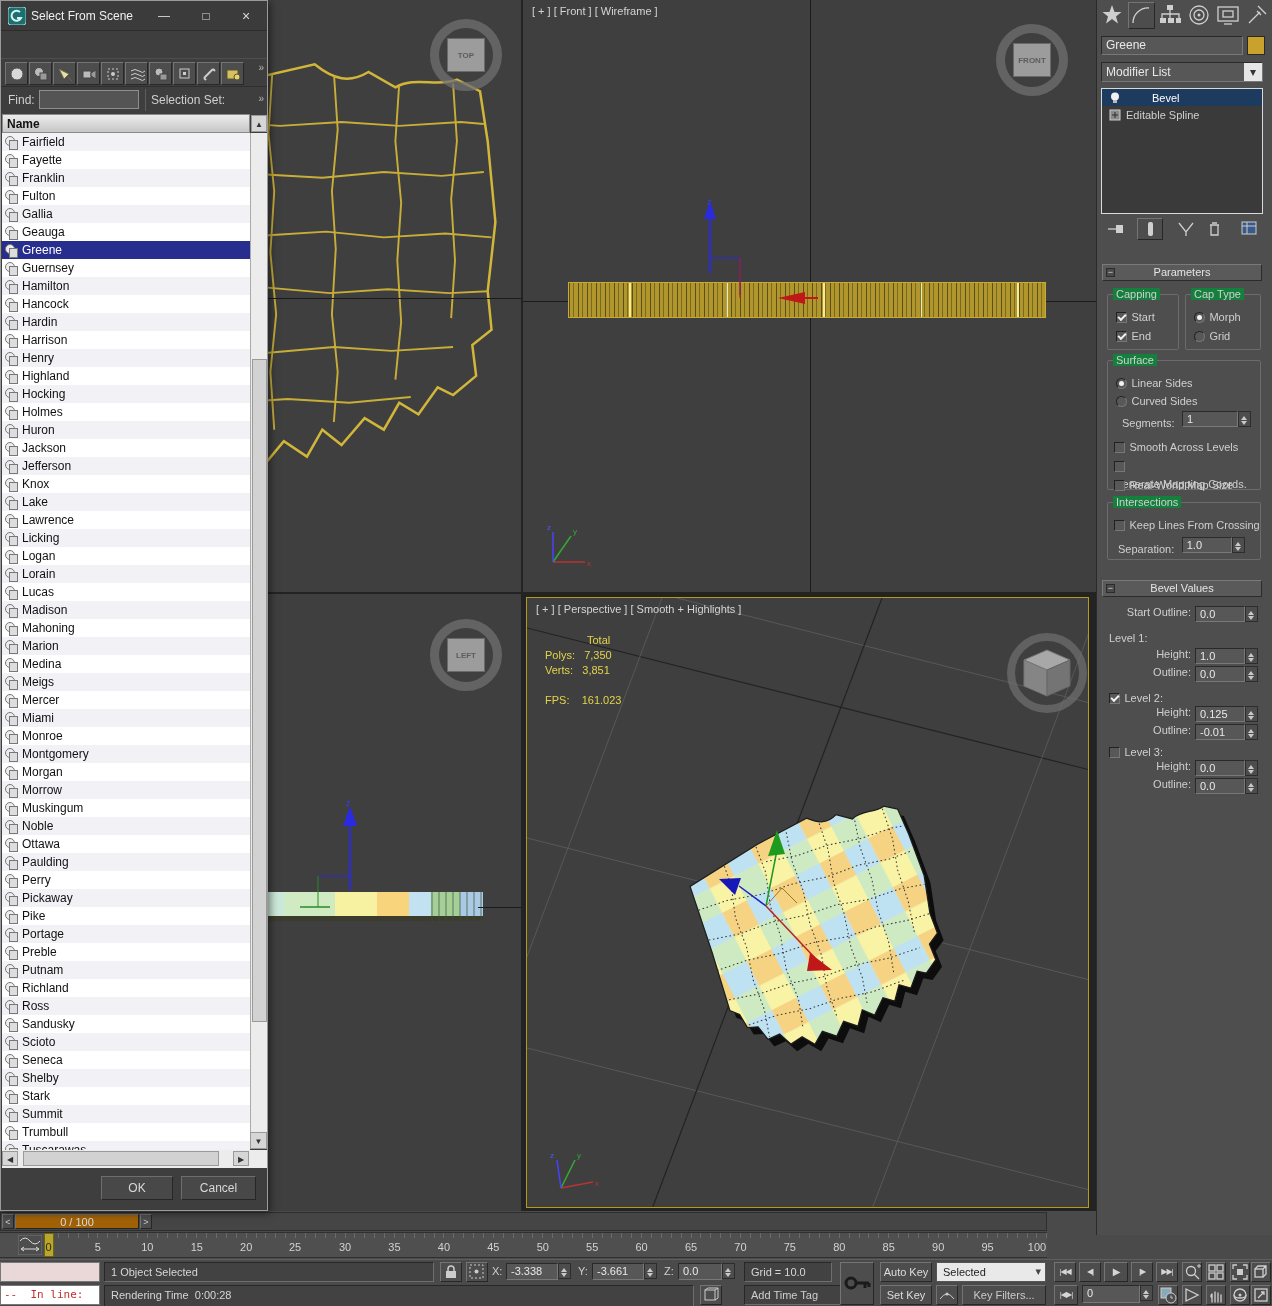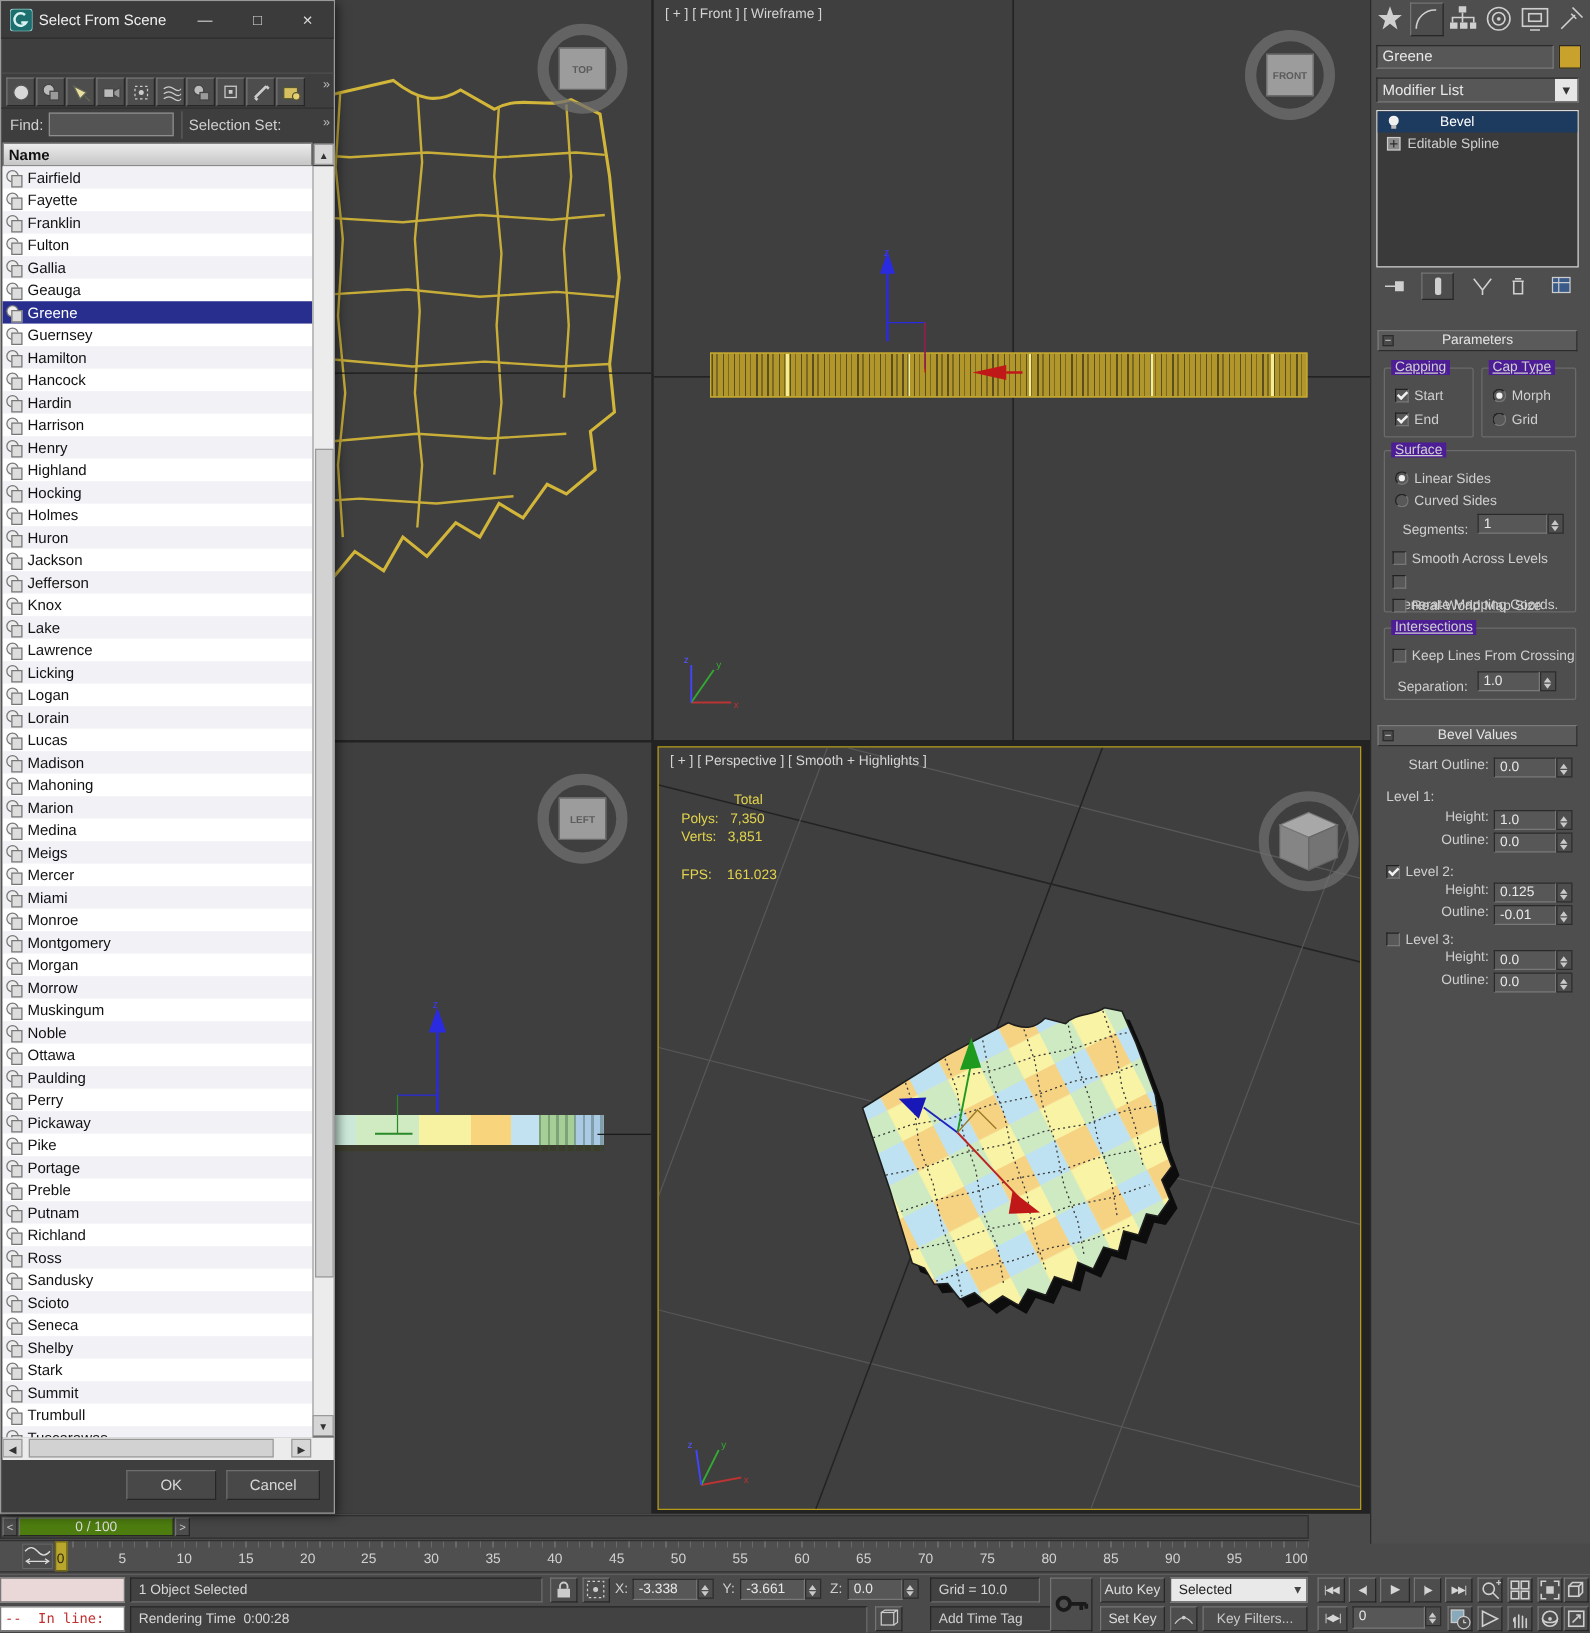--- a/index.html
+++ b/index.html
@@ -11,21 +11,21 @@
   .lbl { font-size:11px; color:#cfcfcf; white-space:nowrap; }
   .spin { display:inline-block; width:13px; height:16px; background:#4d4d4d; border:1px solid #2d2d2d; vertical-align:top; }
   .spin i { display:block; height:7px; position:relative; }
   .spin i.up::after { content:""; position:absolute; left:2px; top:1px; border:3px solid transparent; border-bottom:4px solid #c9c9c9; }
   .spin i.dn::after { content:""; position:absolute; left:2px; top:2px; border:3px solid transparent; border-top:4px solid #c9c9c9; }
   .cb { position:relative; display:inline-block; width:11px; height:11px; background:#585858; border:1px solid; border-color:#222 #777 #777 #222; vertical-align:-2px; }
   .cb.checked::after { content:""; position:absolute; left:1px; top:1px; width:6px; height:3px; border-left:2px solid #f2f2f2; border-bottom:2px solid #f2f2f2; transform:rotate(-45deg); }
   .radio { position:relative; display:inline-block; width:11px; height:11px; border-radius:50%; background:#585858; border:1px solid; border-color:#222 #777 #777 #222; vertical-align:-2px; }
   .radio.on::after { content:""; position:absolute; left:2px; top:2px; width:5px; height:5px; border-radius:50%; background:#f2f2f2; }
   .group { position:absolute; border:1px solid #6b6b6b; border-radius:2px; }
-  .group > .gtitle { position:absolute; top:-7px; left:5px; background:#4c1d95; padding:0 3px; font-size:11px; color:#cfcfcf;text-decoration:underline; }
+  .group > .gtitle { position:absolute; top:-7px; left:5px; background:#15803d; padding:0 3px; font-size:11px; color:#cfcfcf; }
   .rollhead { position:absolute; height:17px; background:#5a5a5a; border:1px solid; border-color:#7a7a7a #2c2c2c #2c2c2c #7a7a7a; font-size:11px; color:#e4e4e4; text-align:center; line-height:15px; }
   .rollhead .minus { position:absolute; left:3px; top:3px; width:9px; height:9px; background:#4a4a4a; border:1px solid #2c2c2c; color:#ddd; font-size:9px; line-height:7px; text-align:center; }
   
   #vp-area { left:0; top:0; width:1096px; height:1211px; background:#232323; }
   .vp { position:absolute; background:#3f3f3f; overflow:hidden; }
   .vp-label { position:absolute; left:9px; top:5px; font-size:11px; color:#d4d4d4; }
   .axisline { position:absolute; background:#1b1b1b; }
   .viewcube { position:absolute; width:72px; height:72px; }
   .viewcube .ring { position:absolute; left:0; top:0; width:72px; height:72px; border-radius:50%; border:9px solid #707070; opacity:.75; }
   .viewcube .plate { position:absolute; left:17px; top:19px; width:38px; height:34px; background:#9c9c9c; border:1px solid #6a6a6a; color:#5c5c5c; font-size:8px; font-weight:bold; text-align:center; line-height:34px; }
@@ -720,21 +720,21 @@
     <div class="hscroll-btn" style="left:0;top:1px;width:16px;height:15px;font-size:8px;line-height:15px">◀</div>
     <div id="hscroll-thumb"></div>
     <div class="hscroll-btn" style="right:18px;top:1px;width:16px;height:15px;font-size:8px;line-height:15px">▶</div>
   </div>
   <div class="dlg-btn" style="left:100px;width:72px">OK</div>
   <div class="dlg-btn" style="left:180px;width:75px">Cancel</div>
 </div>
 
 <div id="timeslider" class="abs">
   <div class="abs raised" style="left:1px;top:1px;width:12px;height:15px;font-size:9px;text-align:center;line-height:14px;color:#ccc">&lt;</div>
-  <div class="abs raised" style="left:14px;top:1px;width:124px;height:15px;font-size:11px;text-align:center;line-height:14px;color:#ddd;background:#4d7c0f">0 / 100</div>
+  <div class="abs raised" style="left:14px;top:1px;width:124px;height:15px;font-size:11px;text-align:center;line-height:14px;color:#ddd;background:#a16207">0 / 100</div>
   <div class="abs raised" style="left:139px;top:1px;width:12px;height:15px;font-size:9px;text-align:center;line-height:14px;color:#ccc">&gt;</div>
 </div>
 <div id="ruler" class="abs">
   <div class="abs" style="left:44px;top:0;width:10px;height:24px;background:#b9a62c;border:1px solid #6f6414"></div>
   <svg class="abs" style="left:18px;top:2px" width="24" height="20">
       <rect x="0" y="0" width="24" height="20" fill="#4d4d4d" stroke="#777"></rect>
       <path d="M2,6 q5,-6 10,0 t10,0" fill="none" stroke="#ddd"></path>
       <path d="M4,14 h16 M6,12 l-3,2 3,2 M18,12 l3,2 -3,2" stroke="#ddd" fill="none"></path>
     </svg>
   <div>

